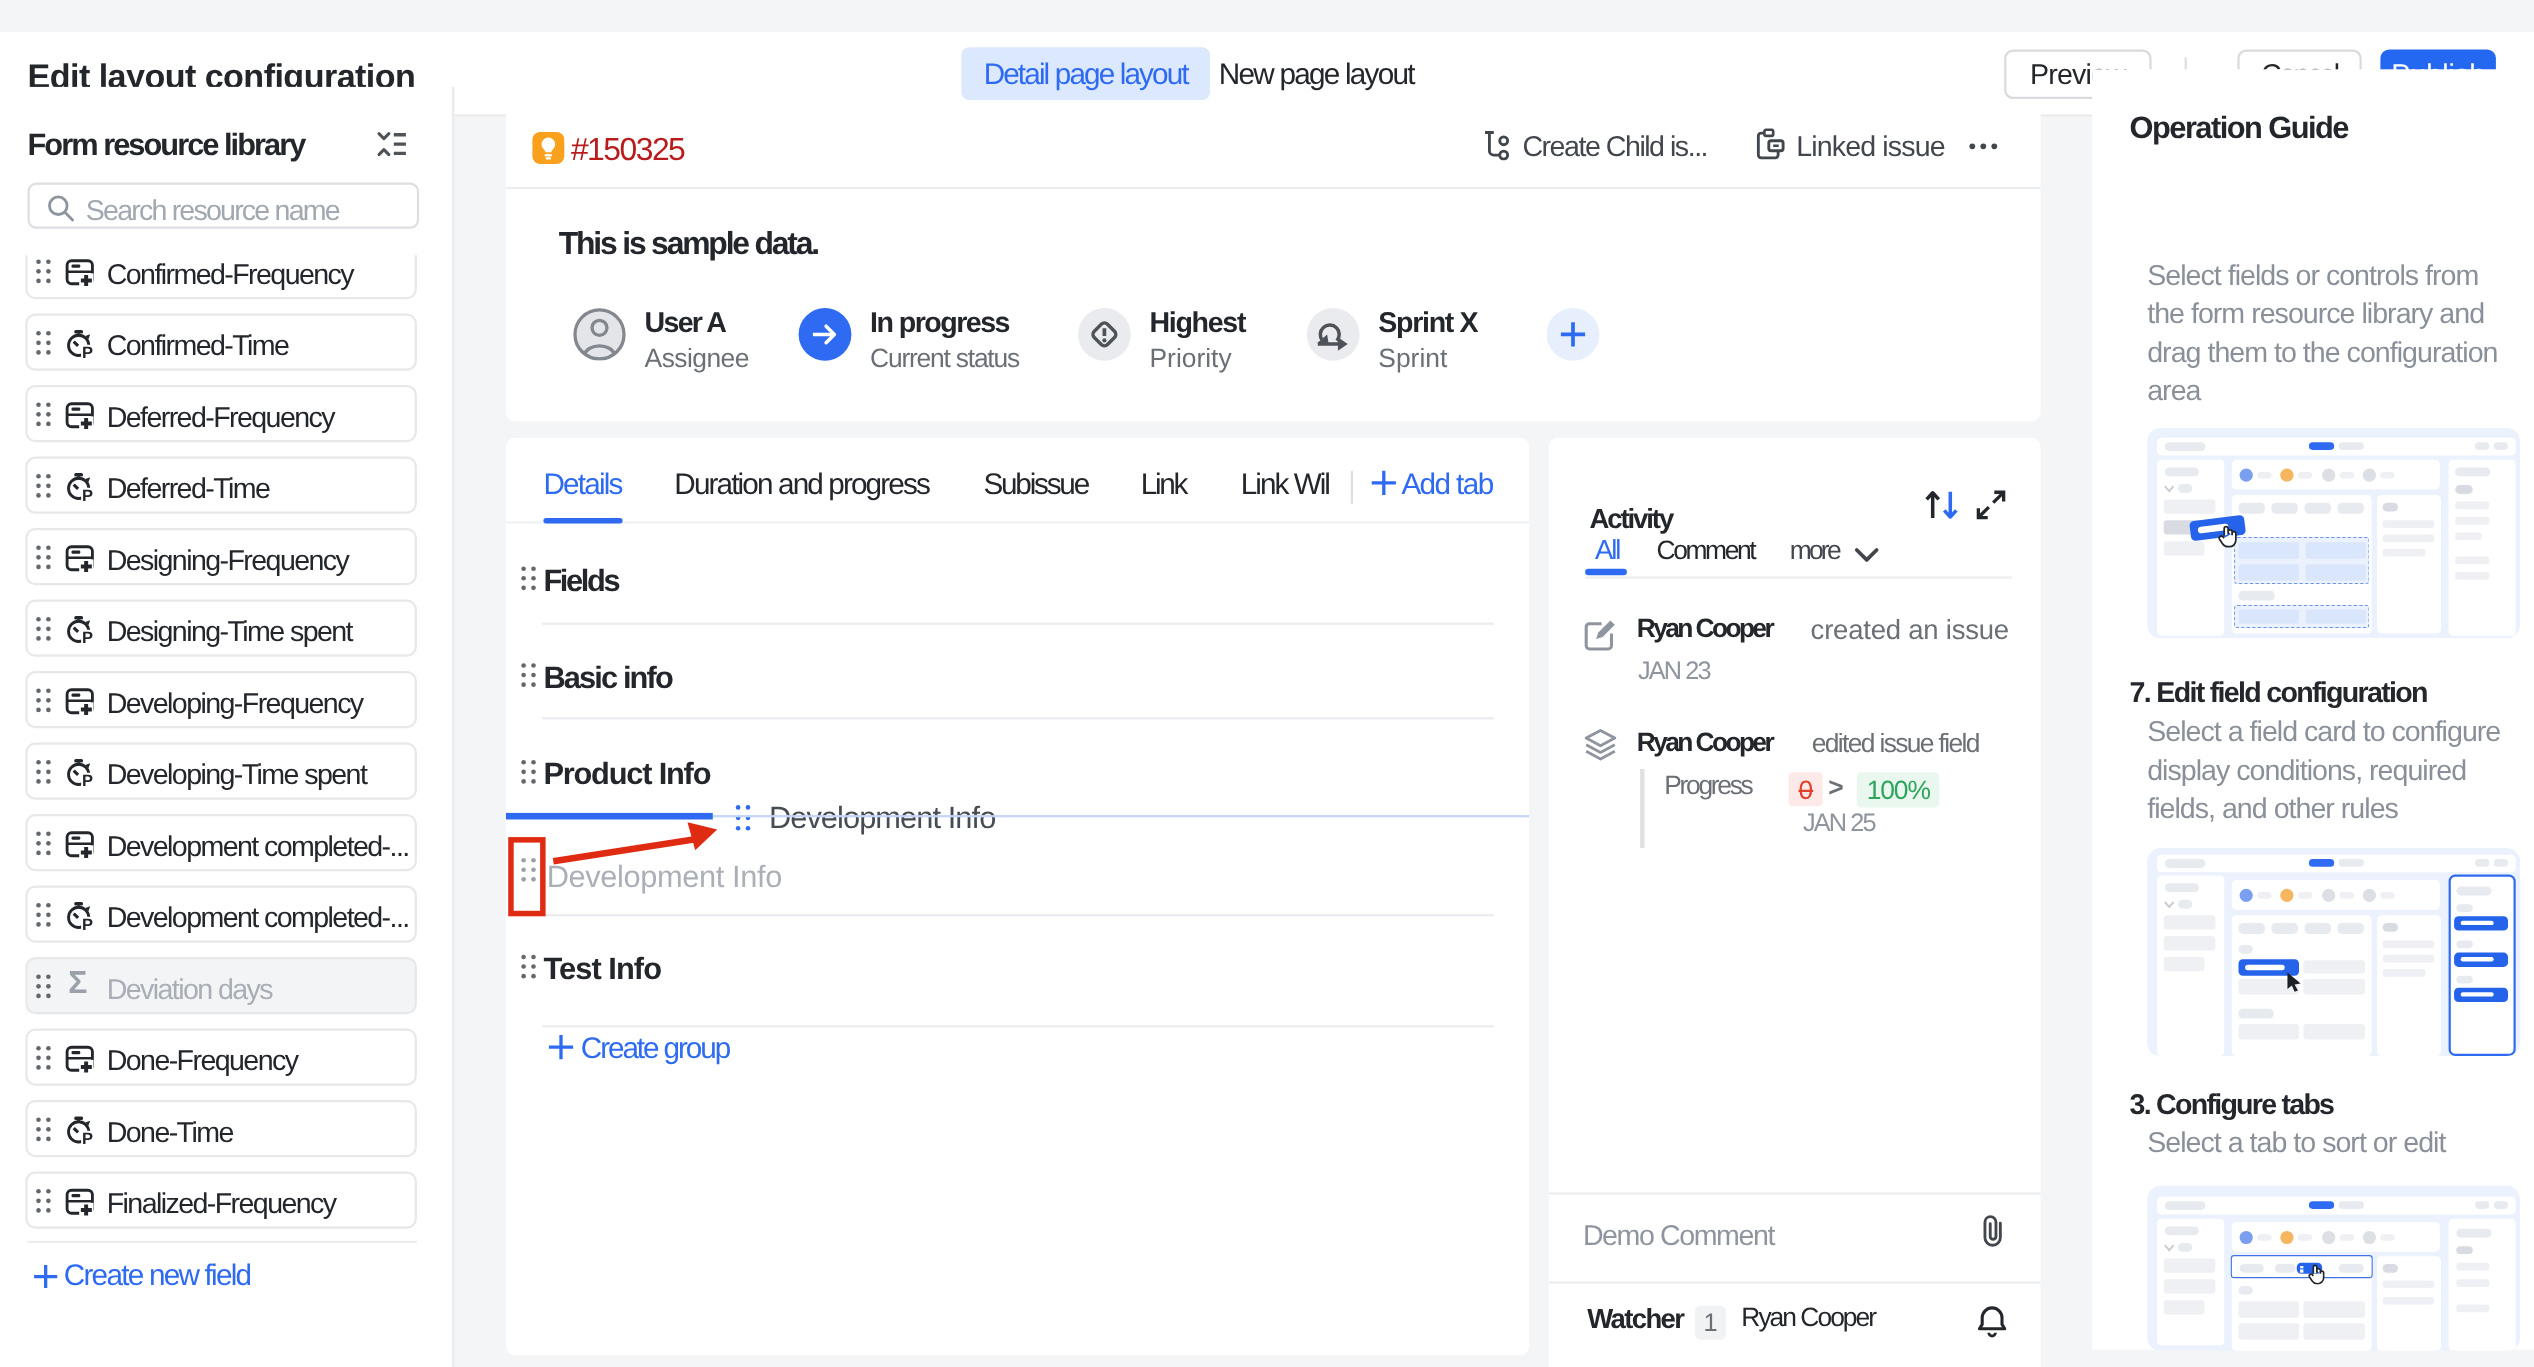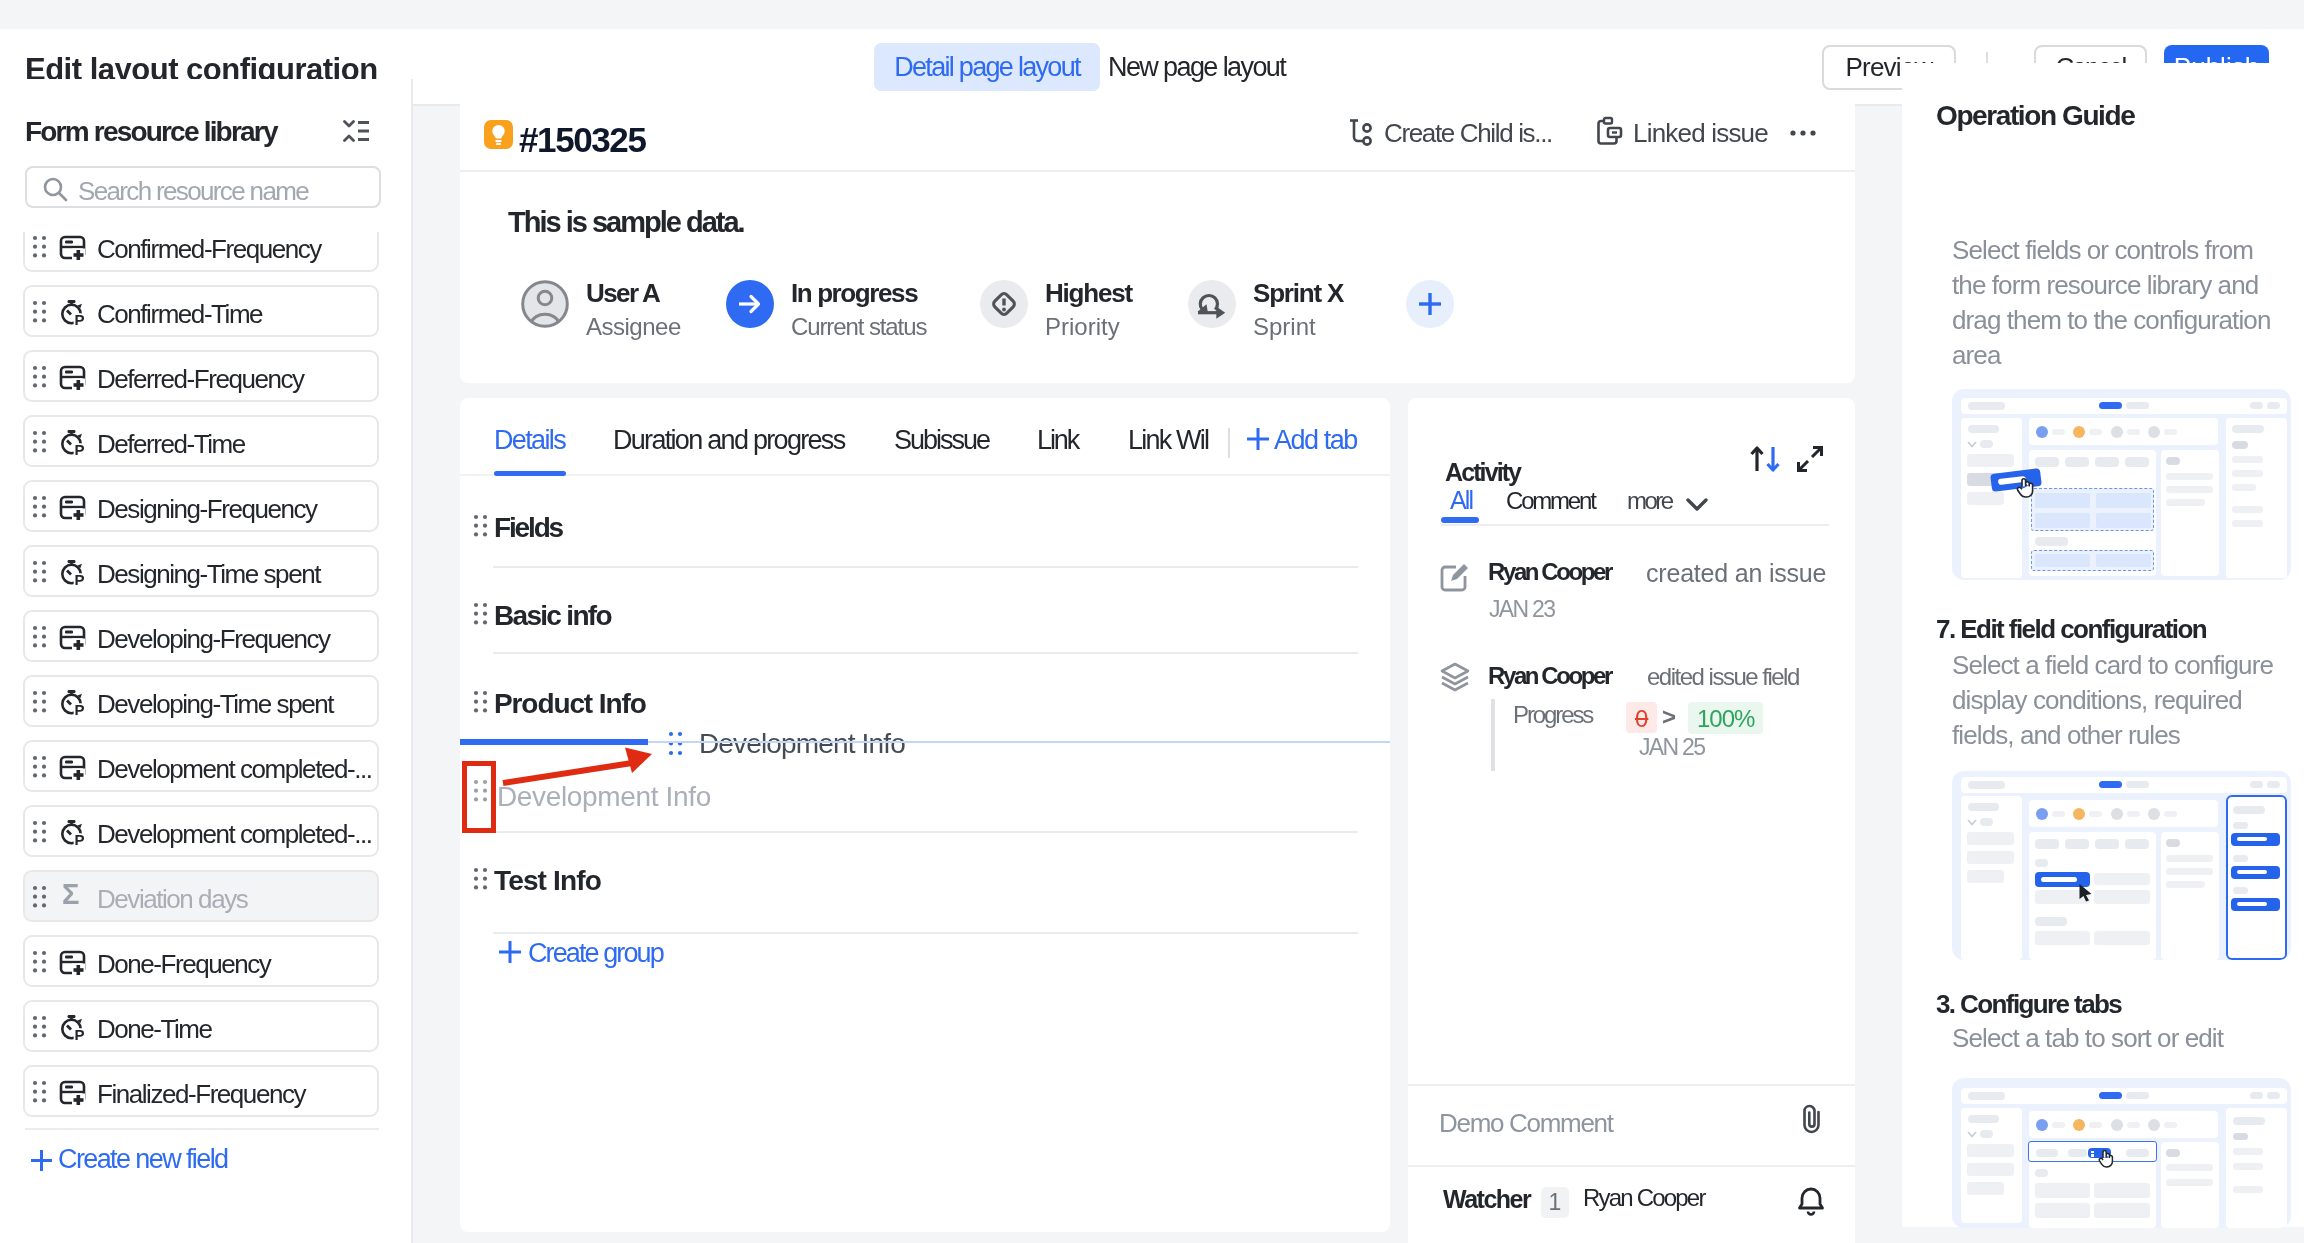--- a/index.html
+++ b/index.html
@@ -24,21 +24,21 @@
 .item { position:relative; margin:0 0 13px 23px; width:356px; height:52px; background:#fff; border:2px solid #e7e8ea; border-radius:9px; }
 .item.gray { background:#f3f4f6; }
 .item .lbl { position:absolute; left:72px; top:12px; font-size:26px; color:#23262b; white-space:nowrap; letter-spacing:-1.45px; }
 .item.gray .lbl { color:#a9aeb6; }
 .sigma { position:absolute; left:37px; top:6px; font-size:29px; font-weight:700; color:#9ba1aa; }
 #list-div { position:absolute; left:25px; top:1049px; width:354px; height:2px; background:#ebedef; }
 #newfield { position:absolute; left:28px; top:1065px; color:#2e6bf2; font-size:27px; letter-spacing:-1.6px; }
 #icard { position:absolute; left:460px; top:94px; width:1395px; height:289px; background:#fff; border-radius:8px; }
 #icard .hrow { position:absolute; left:0; top:0; width:100%; height:78px; border-bottom:2px solid #eceef0; }
 #ibadge { position:absolute; left:484px; top:120px; width:29px; height:29px; background:#f9a01c; border-radius:7px; }
-#inum { position:absolute; left:519px; top:120px; font-size:35px; font-weight:700; color:#0f172a; letter-spacing:-1.4px; }
+#inum { position:absolute; left:519px; top:120px; font-size:29px; font-weight:400; color:#b91c1c; letter-spacing:-1.4px; }
 .hact { position:absolute; top:118px; font-size:26px; color:#42464d; white-space:nowrap; }
 #ititle { position:absolute; left:508px; top:206px; font-size:29px; font-weight:700; color:#23262b; letter-spacing:-2px; }
 .fgroup { position:absolute; top:280px; }
 .fgroup .circ { position:absolute; left:0; top:0; width:48px; height:48px; border-radius:50%; }
 .fgroup .l1 { position:absolute; left:65px; top:-2px; font-size:26px; font-weight:700; color:#23262b; white-space:nowrap; }
 .fgroup .l2 { position:absolute; left:65px; top:33px; font-size:24px; color:#6b7077; white-space:nowrap; }
 .circ.gray { background:#e9ebee; }
 .circ.blue { background:#2e6bf2; }
 .circ.lblue { background:#e7effc; }
 #tcard { position:absolute; left:460px; top:398px; width:930px; height:834px; background:#fff; border-radius:8px; }

